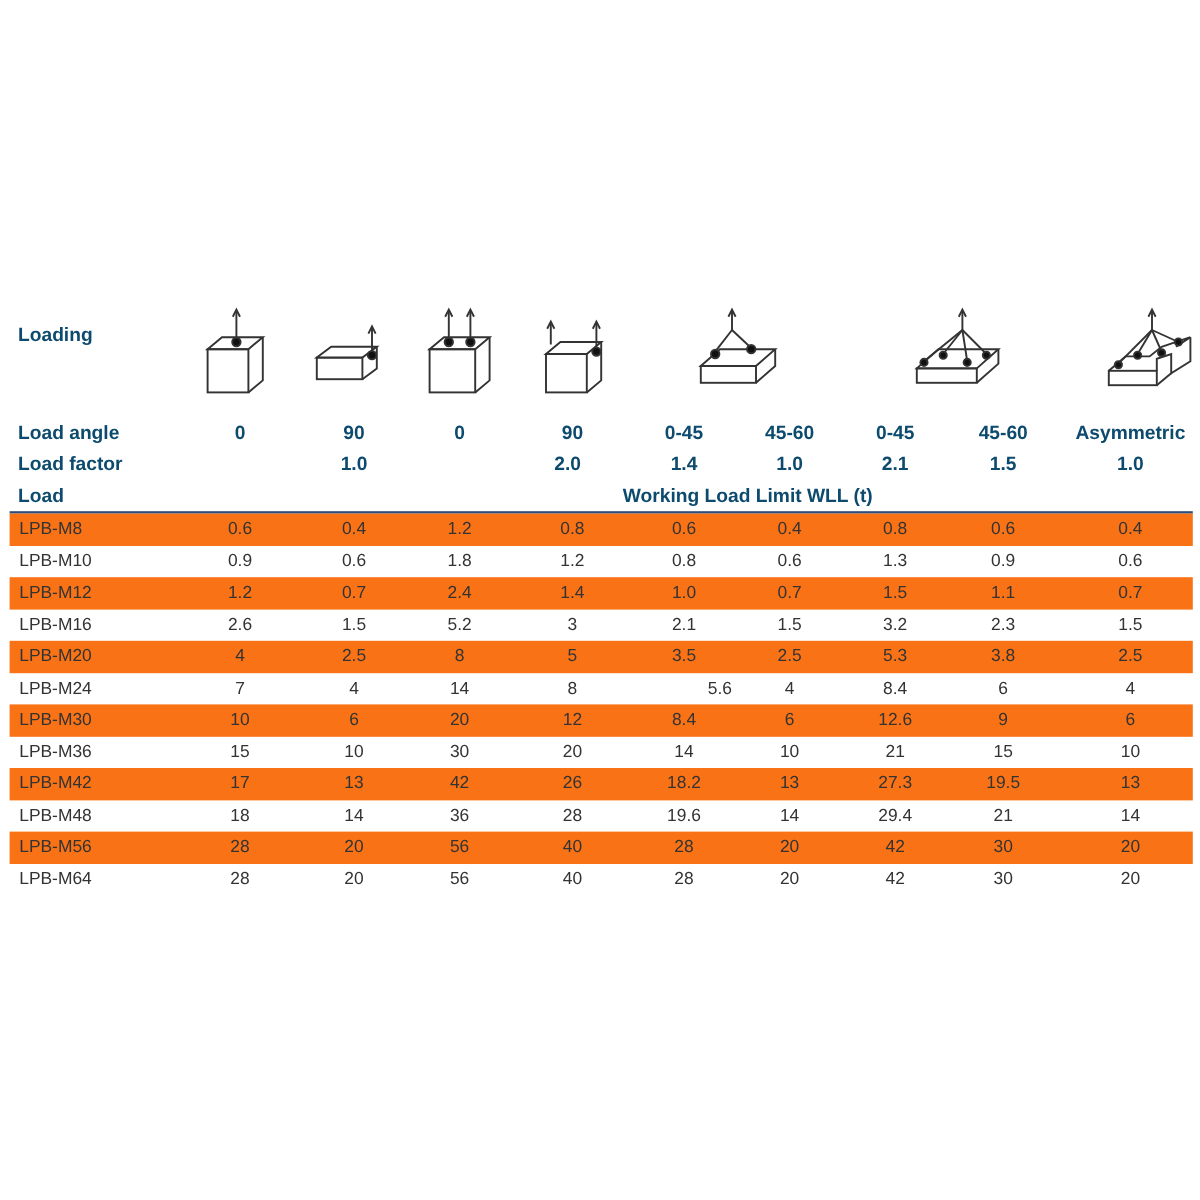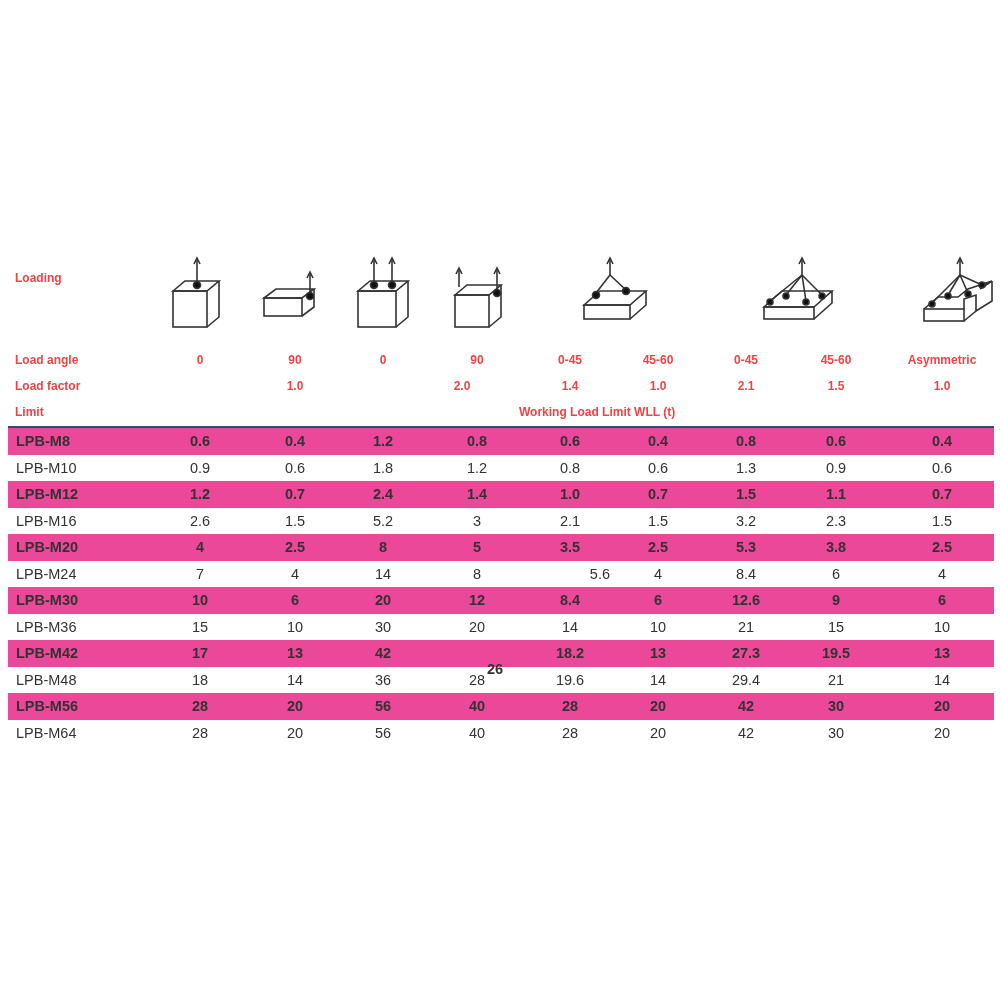--- a/index.html
+++ b/index.html
@@ -1,45 +1,45 @@
 <!DOCTYPE html>
 <html><head>
 <meta charset="utf-8">
 <style>
   html, body { margin: 0; padding: 0; background: #ffffff; }
   body { width: 1000px; height: 1000px; position: relative; overflow: hidden;
          font-family: "Liberation Sans", sans-serif; }
   .sheet { position: absolute; left: 0; top: 0; width: 1000px; height: 1000px; }
 
-  .red { color: #ef4444; font-weight: bold; font-size: 12px; }
+  .red { color: #0c4a6e; font-weight: bold; font-size: 16px; }
   .label { position: absolute; left: 15px; }
 
   .icon { position: absolute; top: 255px; height: 75px; }
   .icon svg { display: block; }
 
   .hdr-val { position: absolute; width: 120px; text-align: center; }
 
   .rule { position: absolute; left: 8px; width: 986px; top: 426px; height: 2px; background: #2c4c77; }
 
   .row { position: absolute; left: 8px; width: 986px; height: 26.5px; }
-  .row.shade { background: #ec4899; font-weight: bold; }
+  .row.shade { background: #f97316; }
   .cell { position: absolute; top: 0; height: 26.5px; line-height: 26.5px;
           font-size: 14.5px; color: #333333; }
   .cell.model { left: 8px; }
   .cell.num { width: 80px; text-align: center; margin-left: -40px; }
 </style>
 </head>
 <body>
 
 <div class="sheet">
 
   <div class="label red" style="top:271px;">Loading</div>
   <div class="label red" style="top:353px;">Load angle</div>
   <div class="label red" style="top:379px;">Load factor</div>
-  <div class="label red" style="top:405px;">Limit</div>
+  <div class="label red" style="top:405px;">Load</div>
   <div class="red" style="position:absolute; left:519px; top:405px;">Working Load Limit WLL (t)</div>
 
   <div class="icon" style="left:163px;">
     <svg width="72" height="75" viewBox="0 0 72 75" fill="none" stroke="#333" stroke-width="1.6">
       <line x1="34" y1="4" x2="34" y2="28"></line>
         <path d="M31 9 L34 3 L37 9"></path>
       <path d="M10 36 L22 26 L56 26 L44 36 Z"></path>
       <rect x="10" y="36" width="34" height="36"></rect>
       <path d="M44 72 L56 62 L56 26"></path>
       <circle cx="34" cy="30" r="3.5" fill="#111"></circle>
@@ -133,21 +133,21 @@
   <div class="hdr-val red" style="left:235px; top:353px;">90</div>
   <div class="hdr-val red" style="left:323px; top:353px;">0</div>
   <div class="hdr-val red" style="left:417px; top:353px;">90</div>
   <div class="hdr-val red" style="left:510px; top:353px;">0-45</div>
   <div class="hdr-val red" style="left:598px; top:353px;">45-60</div>
   <div class="hdr-val red" style="left:686px; top:353px;">0-45</div>
   <div class="hdr-val red" style="left:776px; top:353px;">45-60</div>
   <div class="hdr-val red" style="left:882px; top:353px;">Asymmetric</div>
 
   <div class="hdr-val red" style="left:235px; top:379px;">1.0</div>
-  <div class="hdr-val red" style="left:402px; top:379px;">2.0</div>
+  <div class="hdr-val red" style="left:413px; top:379px;">2.0</div>
   <div class="hdr-val red" style="left:510px; top:379px;">1.4</div>
   <div class="hdr-val red" style="left:598px; top:379px;">1.0</div>
   <div class="hdr-val red" style="left:686px; top:379px;">2.1</div>
   <div class="hdr-val red" style="left:776px; top:379px;">1.5</div>
   <div class="hdr-val red" style="left:882px; top:379px;">1.0</div>
 
   <div class="rule"></div>
 
   <div id="tbody">
       <div class="row shade" style="top: 428px;">
@@ -244,21 +244,21 @@
         <div class="cell num" style="left: 650px;">10</div>
         <div class="cell num" style="left: 738px;">21</div>
         <div class="cell num" style="left: 828px;">15</div>
         <div class="cell num" style="left: 934px;">10</div>
       </div>
       <div class="row shade" style="top: 640px;">
         <div class="cell model">LPB-M42</div>
         <div class="cell num" style="left: 192px;">17</div>
         <div class="cell num" style="left: 287px;">13</div>
         <div class="cell num" style="left: 375px;">42</div>
-        <div class="cell num" style="left: 487px; margin-top: 16px;">26</div>
+        <div class="cell num" style="left: 469px;">26</div>
         <div class="cell num" style="left: 562px;">18.2</div>
         <div class="cell num" style="left: 650px;">13</div>
         <div class="cell num" style="left: 738px;">27.3</div>
         <div class="cell num" style="left: 828px;">19.5</div>
         <div class="cell num" style="left: 934px;">13</div>
       </div>
       <div class="row" style="top: 666.5px;">
         <div class="cell model">LPB-M48</div>
         <div class="cell num" style="left: 192px;">18</div>
         <div class="cell num" style="left: 287px;">14</div>

